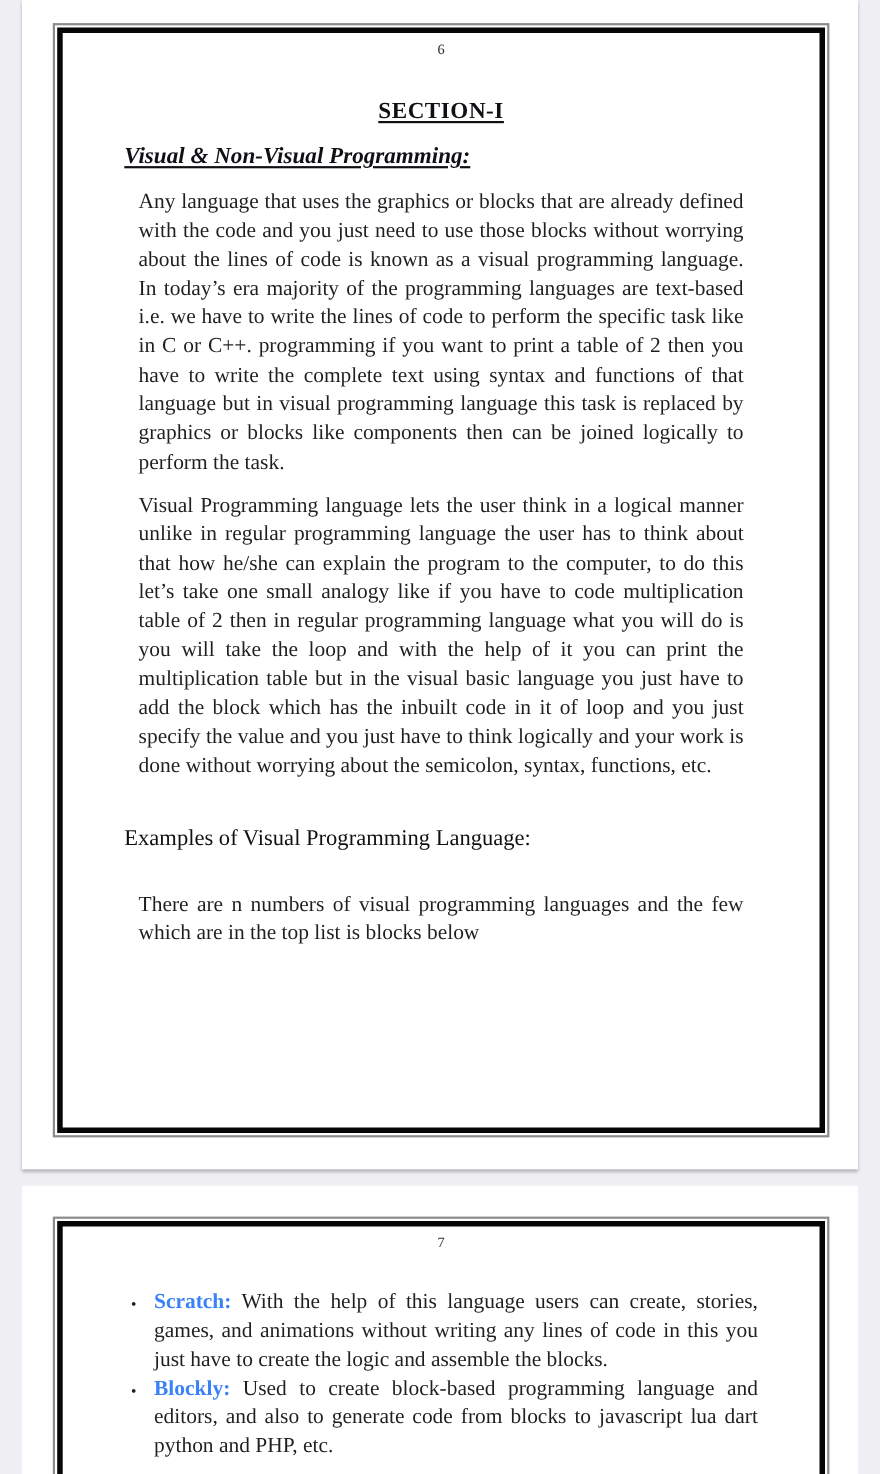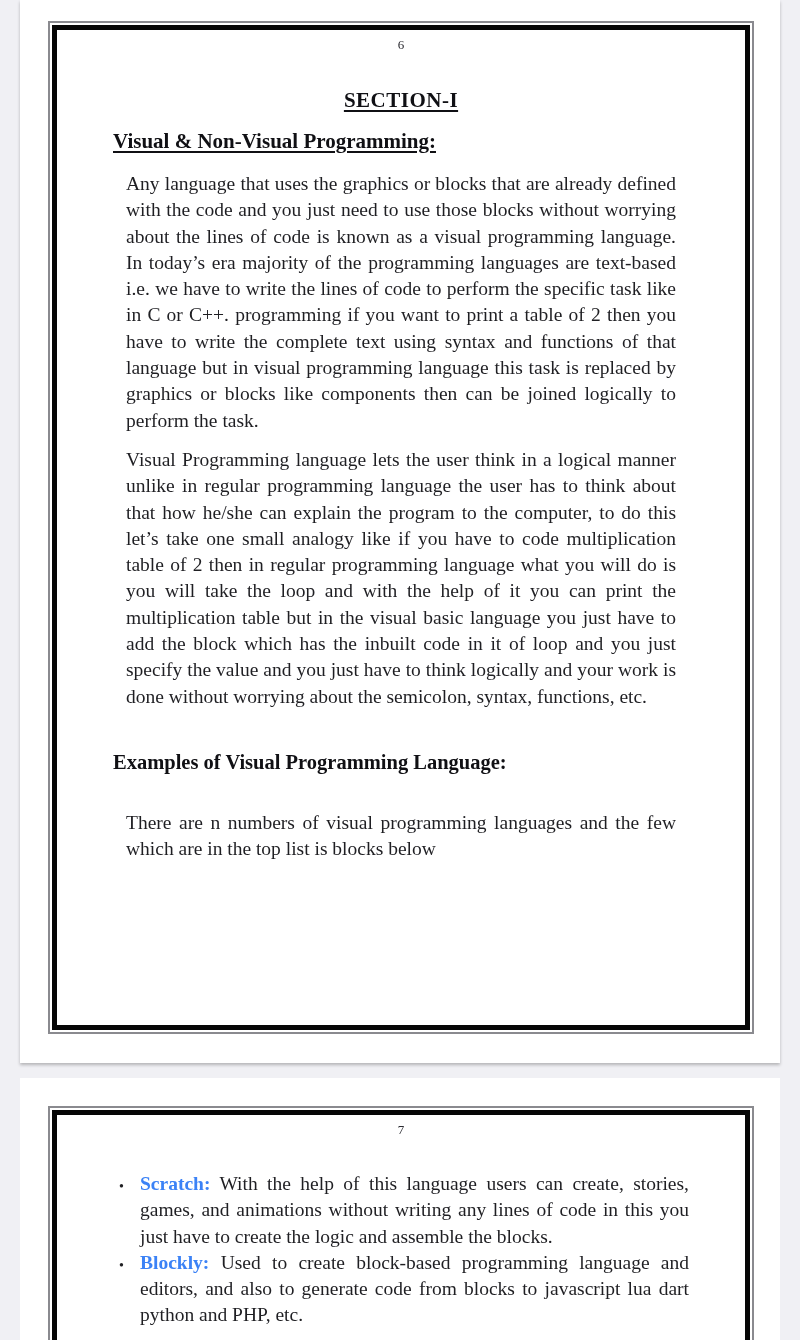--- a/index.html
+++ b/index.html
@@ -57,37 +57,38 @@
 
   .heading {
     margin-top: 17px;
     font-size: 21px;
     line-height: 25px;
     font-weight: bold;
     text-decoration: underline;
     text-decoration-thickness: 2px;
     text-underline-offset: 3px;
     color: #101014;
+    font-style: italic;
   }
 
   .para {
     margin: 13px;
     font-size: 19.5px;
     line-height: 26.3px;
     text-align: justify;
   }
   .para--1 { margin-top: 17px; }
   .para--2 { margin-top: 11px; }
   .para--intro { margin-top: 36px; }
 
   .subheading {
     margin-top: 40px;
     font-size: 20.5px;
     line-height: 24px;
-    font-weight: bold;
+    font-weight: normal;
     color: #101014;
   }
 
   .bullets {
     margin: 34px 0 0 0;
     padding: 0 0 0 27px;
     list-style: none;
   }
   .bullets li {
     position: relative;

